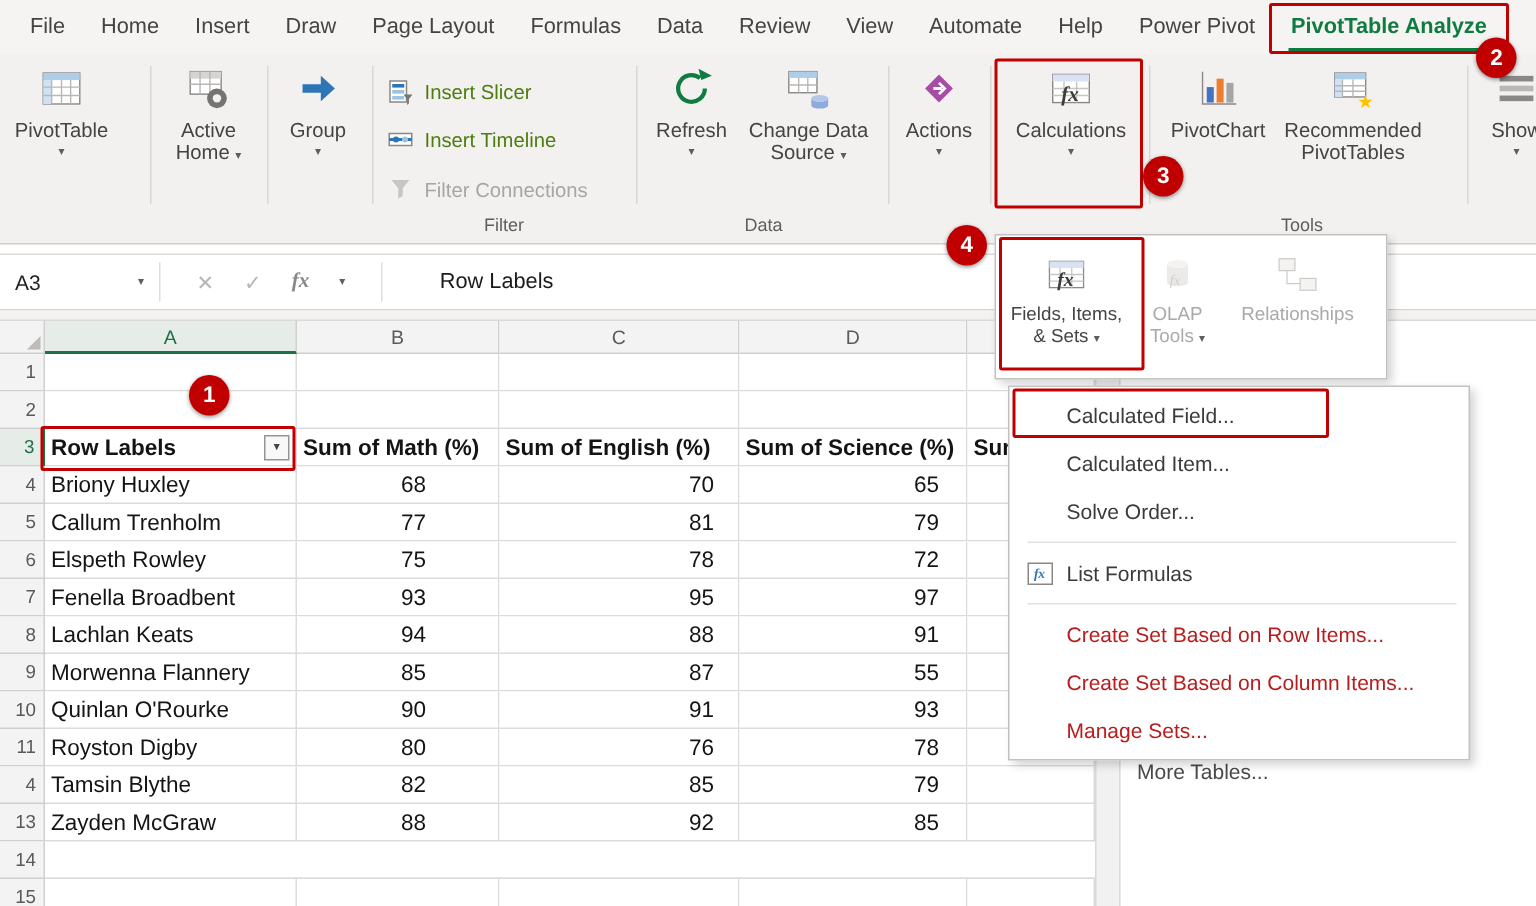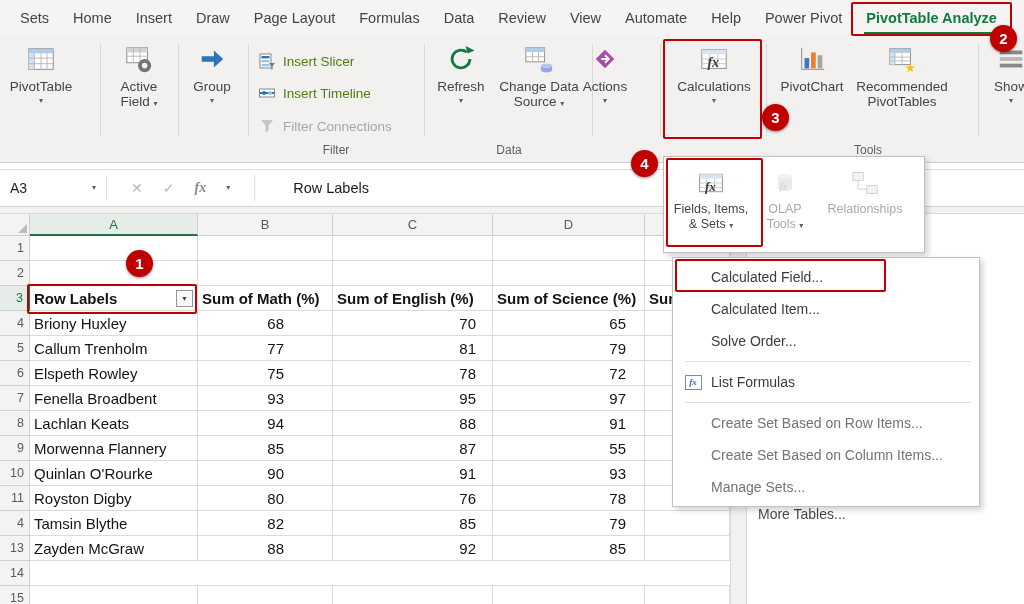--- a/index.html
+++ b/index.html
@@ -88,21 +88,21 @@
   .flyout-btn .icbox { height:32px; display:flex; align-items:center; margin-bottom:3px; }
   .flyout-btn.disabled { color:#ABA9A7; }
   .flyout-btn.disabled svg { opacity:.55; }
   .w84 { width:84px; } .w52 { width:52px; } .w96 { width:96px; }
 
   
   .menu2 { position:absolute; left:672px; top:257px; width:308px; background:#fff;
     border:1px solid #C3C1BF; box-shadow:3px 3px 6px rgba(0,0,0,.18); z-index:20; padding:3px 0; }
   .menu-item { height:32px; display:flex; align-items:center; font-size:14px; color:#3B3B3B;
     padding-left:6px; }
-  .menu-item.disabled { color:#737373; }
+  .menu-item.disabled { color:#b91c1c; }
   .mi-gutter { width:28px; display:flex; align-items:center; justify-content:center; flex:none; }
   .mi-label { padding-left:4px; white-space:nowrap; }
   .mi-ic { width:17px; height:15px; border:1px solid #8A8886; background:#fff; color:#2E75B6;
     font:italic bold 9px "Liberation Serif", serif; display:flex; align-items:center; justify-content:center; }
   .menu-sep { height:1px; background:#E1E1E1; margin:4px 8px 4px 12px; }
 
   
   .annot-box { position:absolute; border:2.5px solid #C00000; border-radius:2px; z-index:6;
     pointer-events:none; }
   .annot-box.hi { z-index:25; }
@@ -110,21 +110,21 @@
     font-weight:bold; font-size:15px; display:flex; align-items:center; justify-content:center;
     box-shadow:0 1px 3px rgba(0,0,0,.45); z-index:30; }
   .badge.abs { position:absolute; }
   svg text { font-family:"Liberation Serif", serif; }
 </style>
 </head>
 <body>
 
 <div class="tabbar">
     <div class="tab">
-      <span class="tab-label">Sets</span>
+      <span class="tab-label">File</span>
     </div>
     <div class="tab">
       <span class="tab-label">Home</span>
     </div>
     <div class="tab">
       <span class="tab-label">Insert</span>
     </div>
     <div class="tab">
       <span class="tab-label">Draw</span>
     </div>
@@ -179,21 +179,21 @@
   <div class="rbtn" style="left:108px;width:62px">
     <span class="icbox">
       <svg class="ic32" viewBox="0 0 32 32">
           <rect x="3" y="4" width="22" height="16" fill="#fff" stroke="#8A8886"></rect>
           <rect x="3" y="4" width="22" height="5" fill="#D6D4D2"></rect>
           <path d="M3 13H25 M10 4V20 M17 4V20" stroke="#B9B7B5"></path>
           <circle cx="22" cy="23" r="7" fill="#767472"></circle>
           <circle cx="22" cy="23" r="3" fill="#F3F1F0"></circle>
         </svg>
     </span>
-    <span class="lblwrap" style="width:48px"><span>Active Field</span> <span class="chev">▾</span></span>
+    <span class="lblwrap" style="width:48px"><span>Active Home</span> <span class="chev">▾</span></span>
   </div>
 
   <div class="vsep" style="left:178px"></div>
 
   <div class="rbtn" style="left:184px;width:56px">
     <span class="icbox">
       <svg class="ic32" viewBox="0 0 32 32">
           <path d="M5 13 h13 v-6 l10 9 -10 9 v-6 H5 z" fill="#2E75B6"></path>
         </svg>
     </span>
@@ -251,21 +251,21 @@
           <path d="M18 23 a6 2.3 0 0 0 12 0 v5 a6 2.3 0 0 1 -12 0 z" fill="#8FAADC"></path>
           <ellipse cx="24" cy="23" rx="6" ry="2.3" fill="#B4C7E7"></ellipse>
         </svg>
     </span>
     <span class="lblwrap" style="width:88px"><span>Change Data Source</span> <span class="chev">▾</span></span>
   </div>
   <div class="grp-label" style="left:434px;width:150px">Data</div>
 
   <div class="vsep" style="left:592px"></div>
 
-  <div class="rbtn" style="left:577px;width:56px">
+  <div class="rbtn" style="left:598px;width:56px">
     <span class="icbox">
       <svg class="ic32" viewBox="0 0 32 32">
           <rect x="9" y="9" width="14" height="14" transform="rotate(45 16 16)" fill="#A64CA6"></rect>
           <path d="M12 16 h6 M16 12 l4 4 -4 4" stroke="#fff" stroke-width="2" fill="none"></path>
         </svg>
     </span>
     <span class="lbl">Actions</span>
     <span class="chev">▾</span>
   </div>
 

